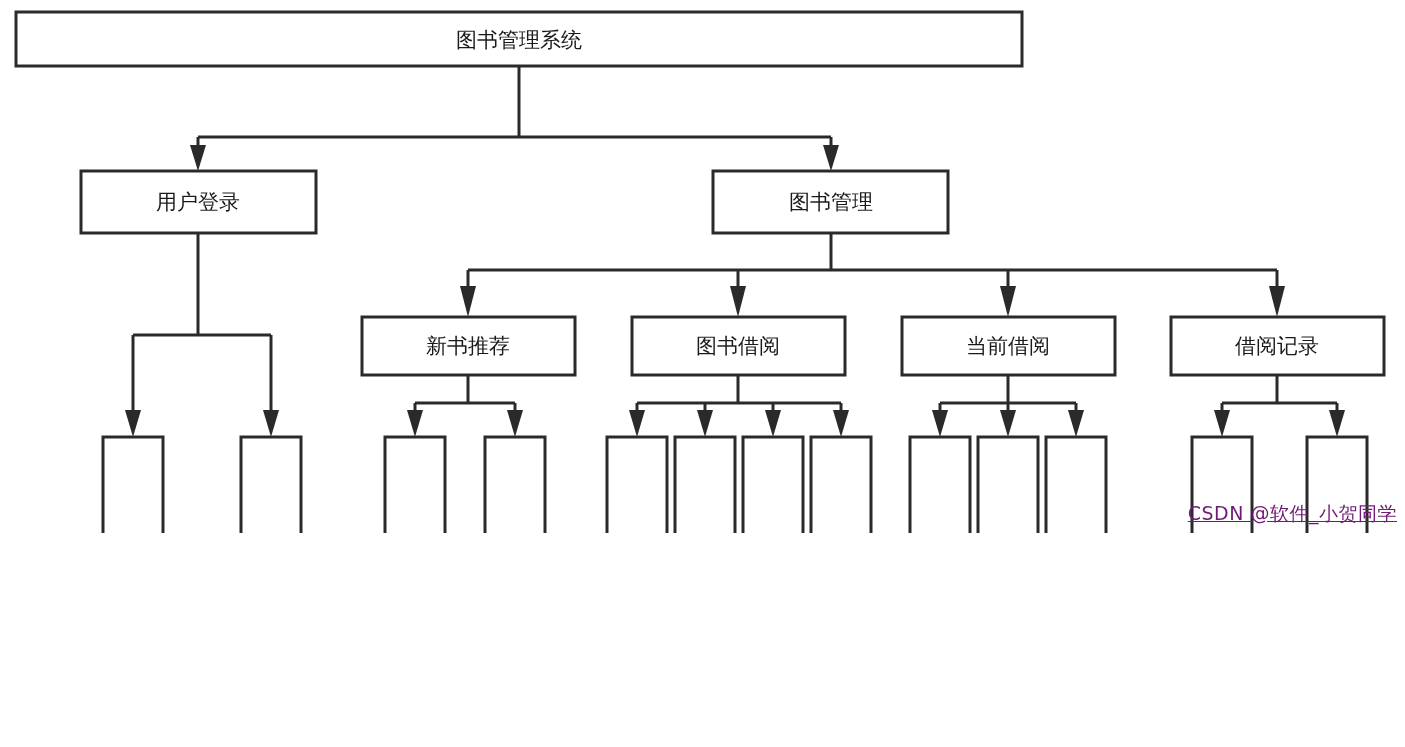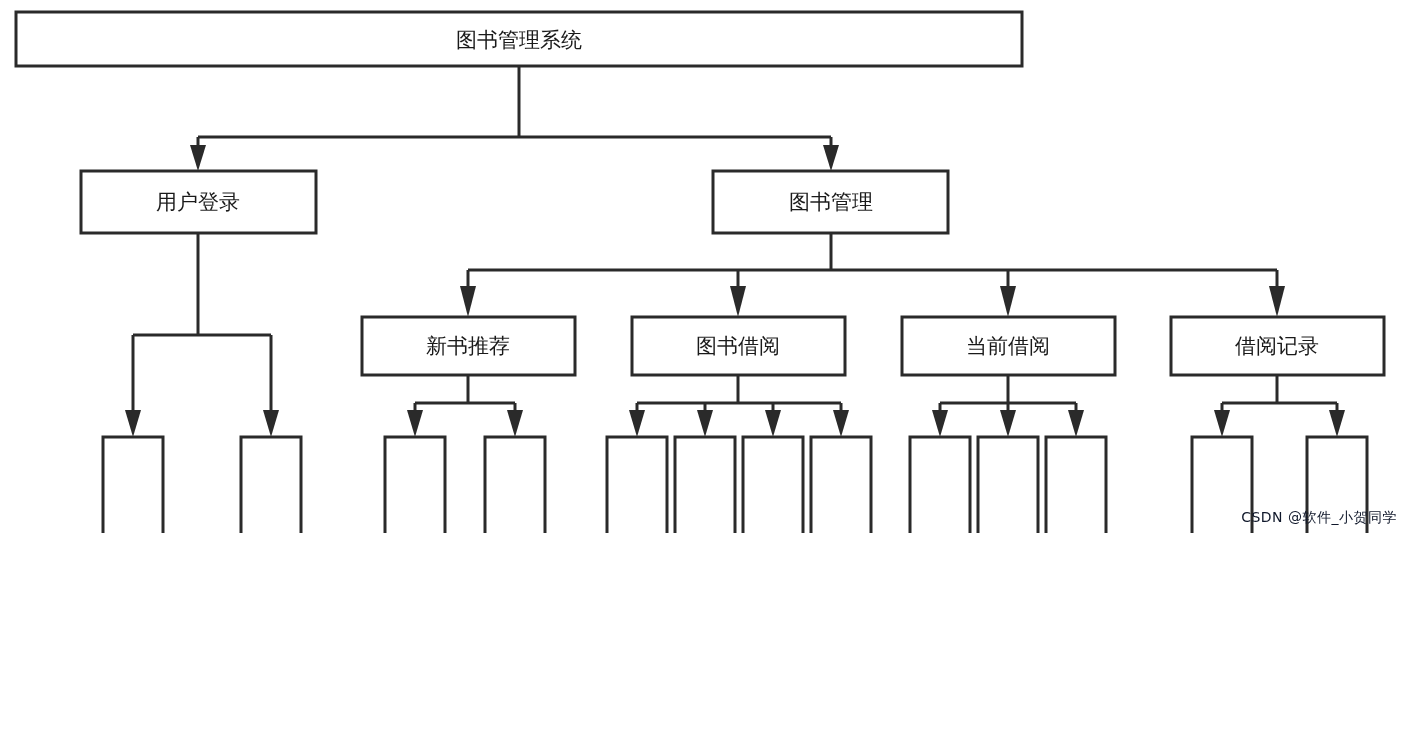--- a/index.html
+++ b/index.html
@@ -62,24 +62,25 @@
     pointer-events: none;
   }
   .leaf-label.center-v {
     align-items: center;
   }
   #watermark {
     position: absolute;
     right: 8px;
     bottom: 6px;
     font-family: "DejaVu Sans", "Liberation Sans", sans-serif;
-    font-size: 14px;
-    color: #0f172a;
+    font-size: 19px;
+    color: #701a75;
     white-space: nowrap;
     letter-spacing: 0.5px;
+    text-decoration: underline;
   }
 </style>
 </head>
 <body>
 
 <div id="diagram-root">
 
   <svg id="tree-svg" viewBox="0 0 1405 747">
     <defs></defs>
 

